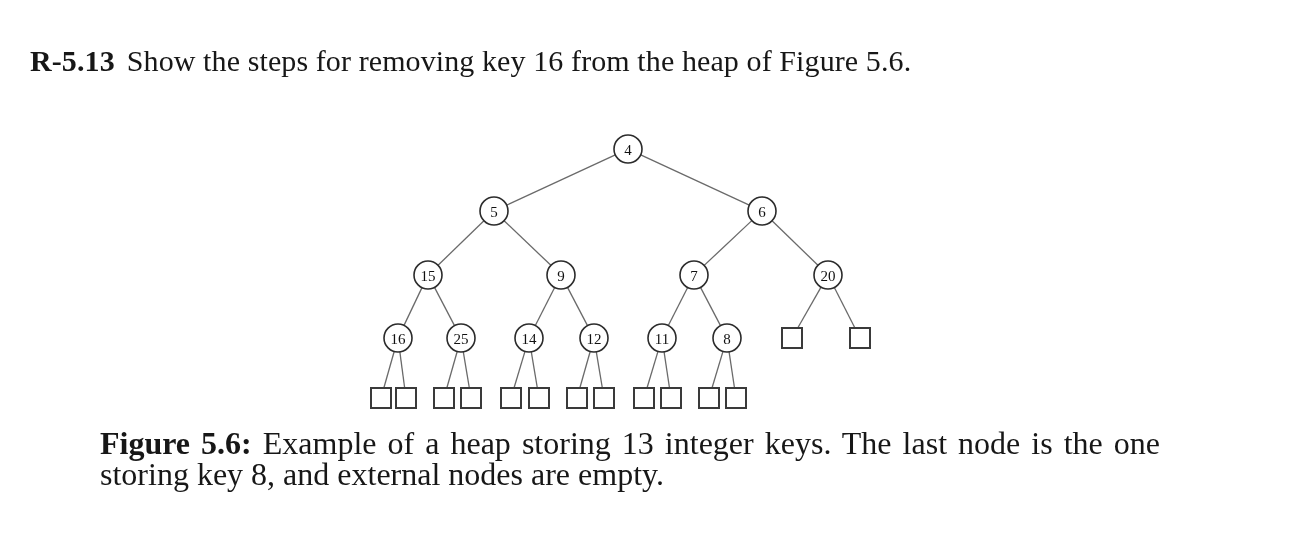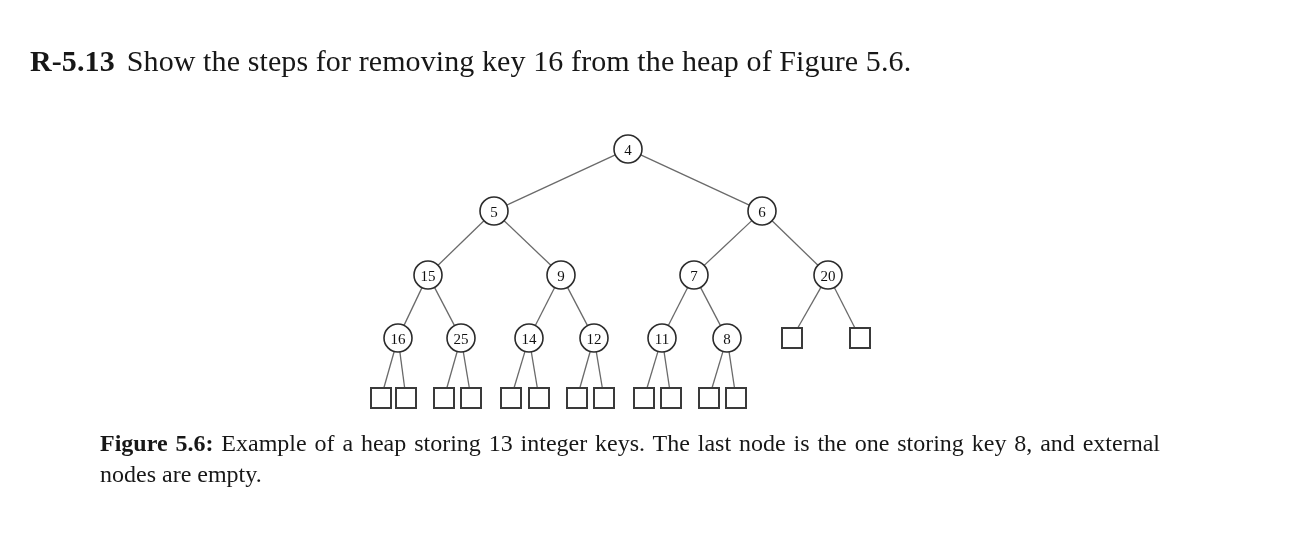--- a/index.html
+++ b/index.html
@@ -69,21 +69,21 @@
   .tree-edge {
     stroke: #6a6a6a;
     stroke-width: 1.3;
     fill: none;
   }
   .caption {
     position: absolute;
     left: 100px;
     top: 428px;
     width: 1060px;
-    font-size: 24px;
+    font-size: 32px;
     line-height: 31px;
     color: #171717;
     text-align: justify;
   }
   .caption-label {
     font-weight: bold;
   }
   .caption-body {
     font-weight: normal;
   }

